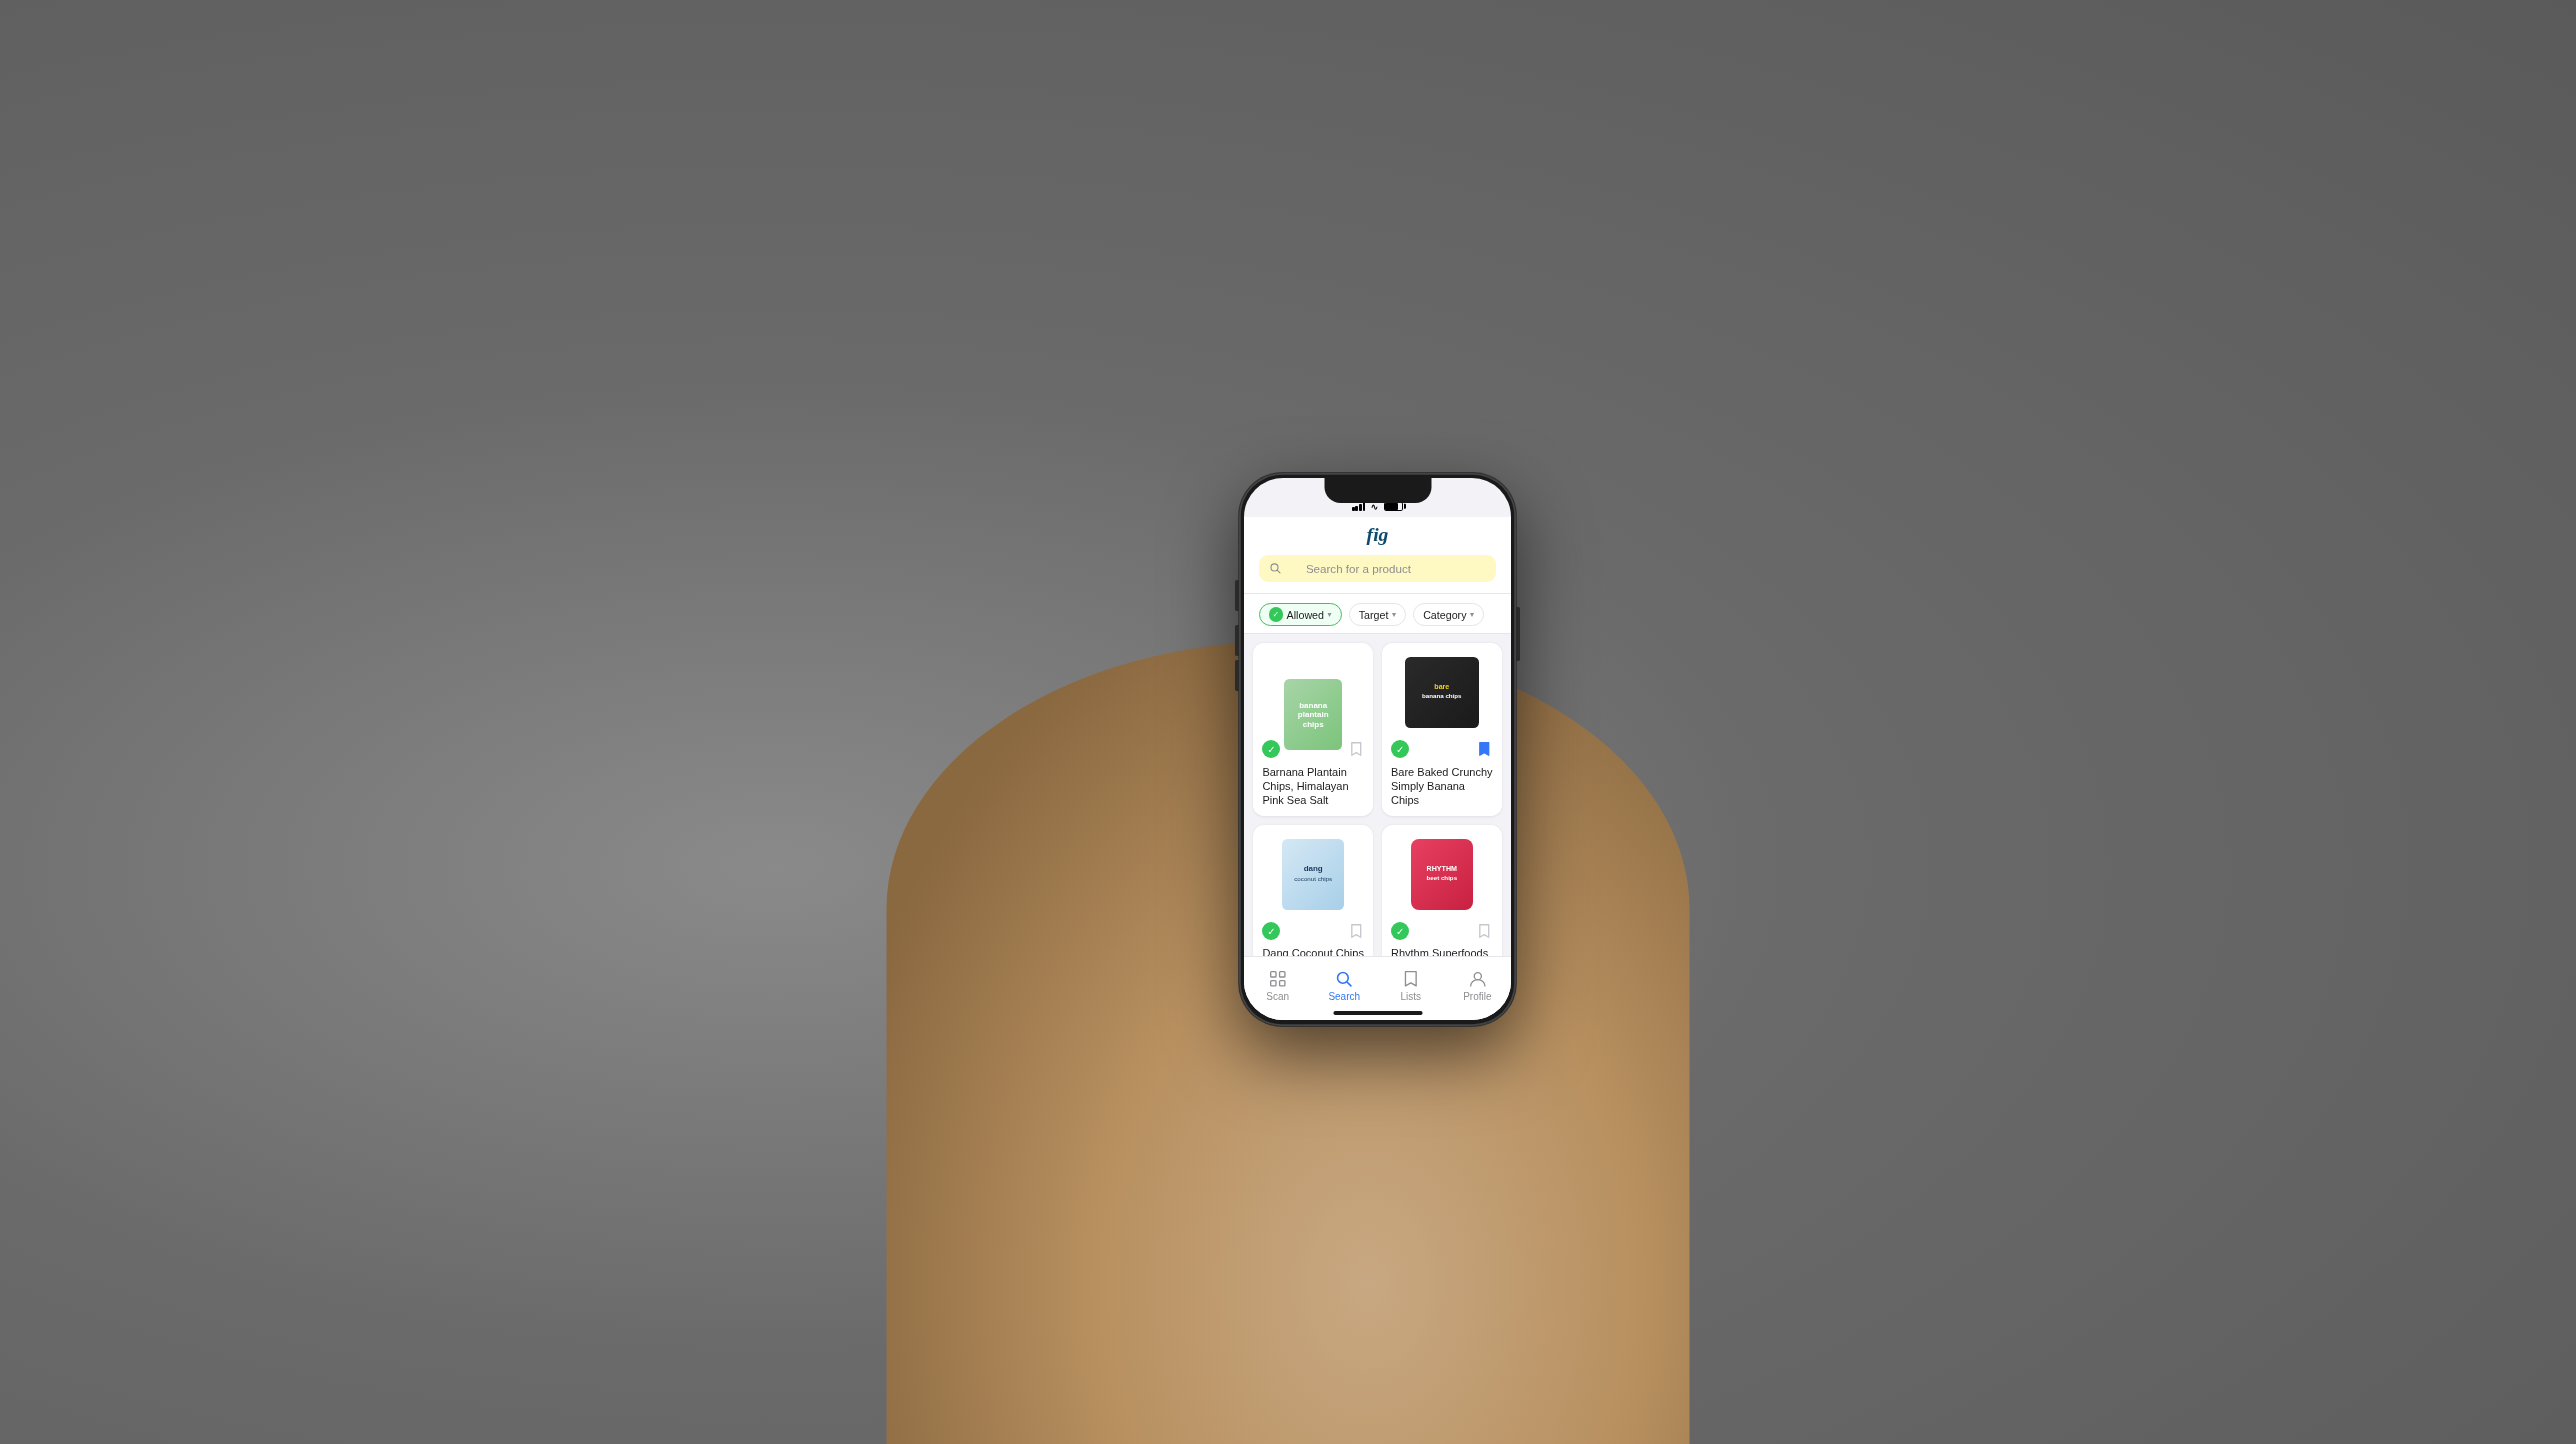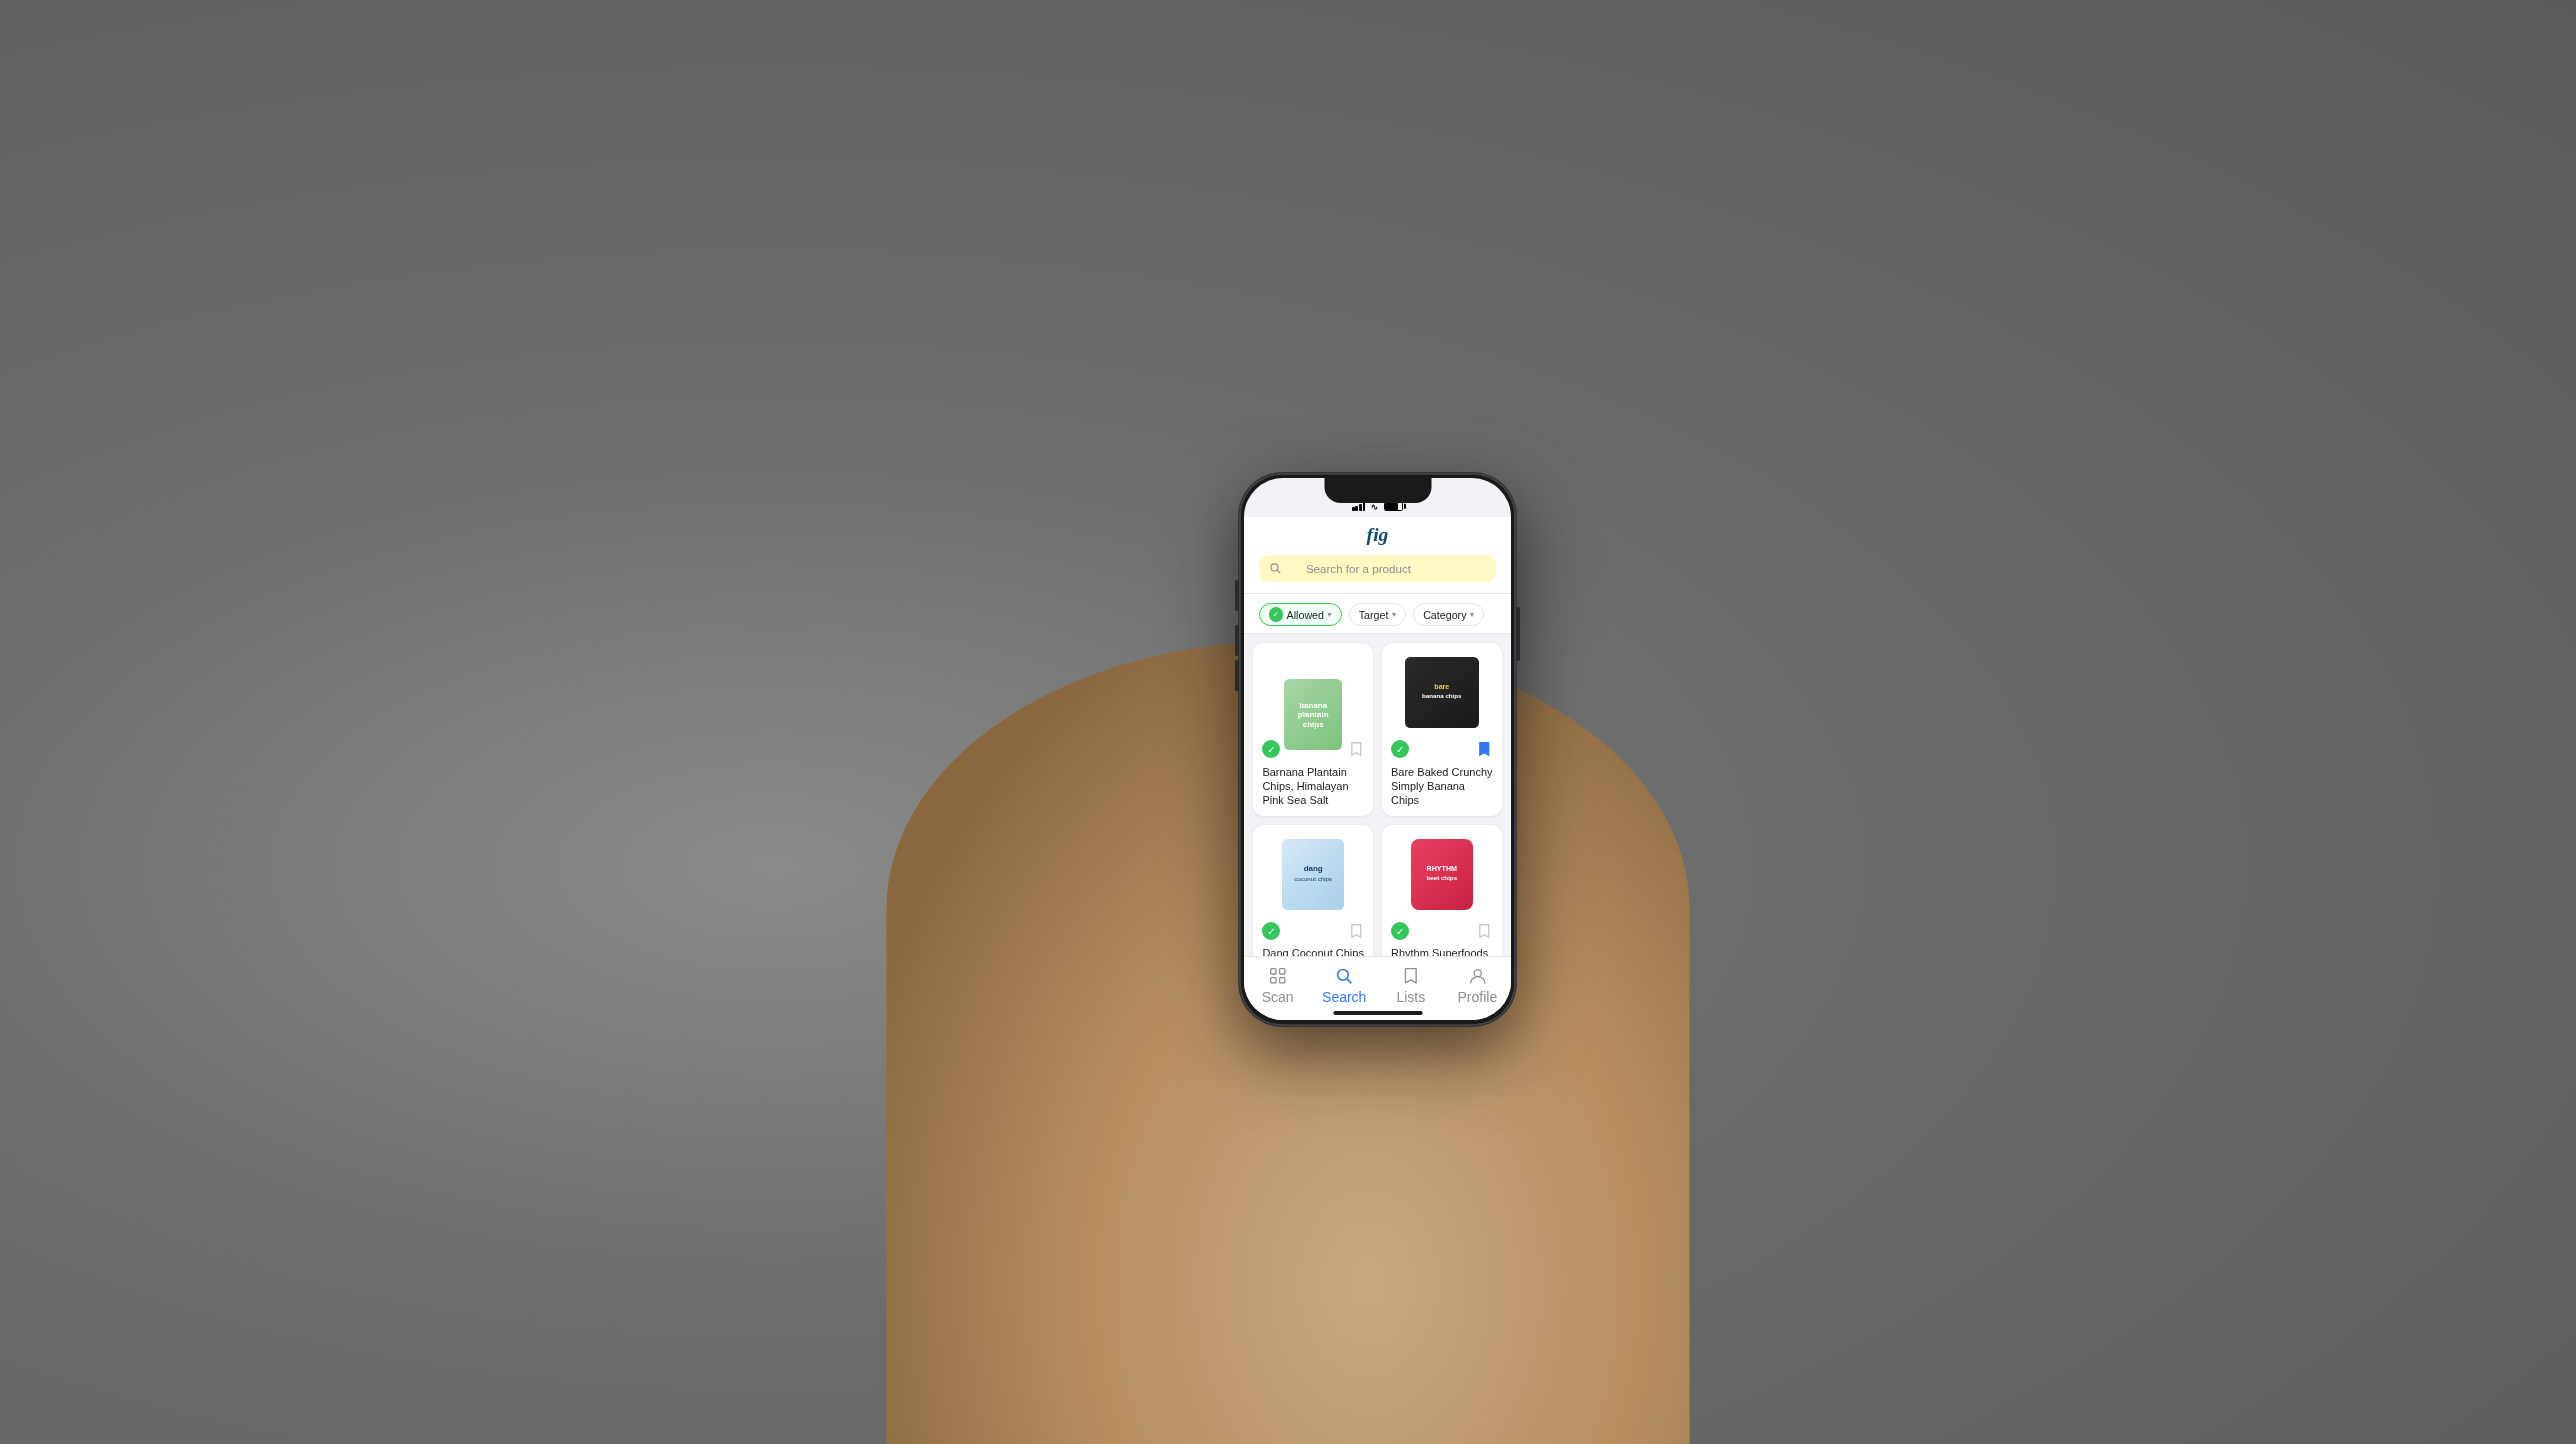--- a/index.html
+++ b/index.html
@@ -416,21 +416,21 @@
 
     .nav-icon {
       width: 21.4px;
       height: 21.4px;
       display: flex;
       align-items: center;
       justify-content: center;
     }
 
     .nav-label {
-      font-size: 14px;
+      font-size: 10px;
       color: #8e8e93;
       font-weight: 500;
     }
 
     .nav-label.active {
       color: #3478f6;
     }
 
     .nav-icon.active svg path,
     .nav-icon.active svg rect,

